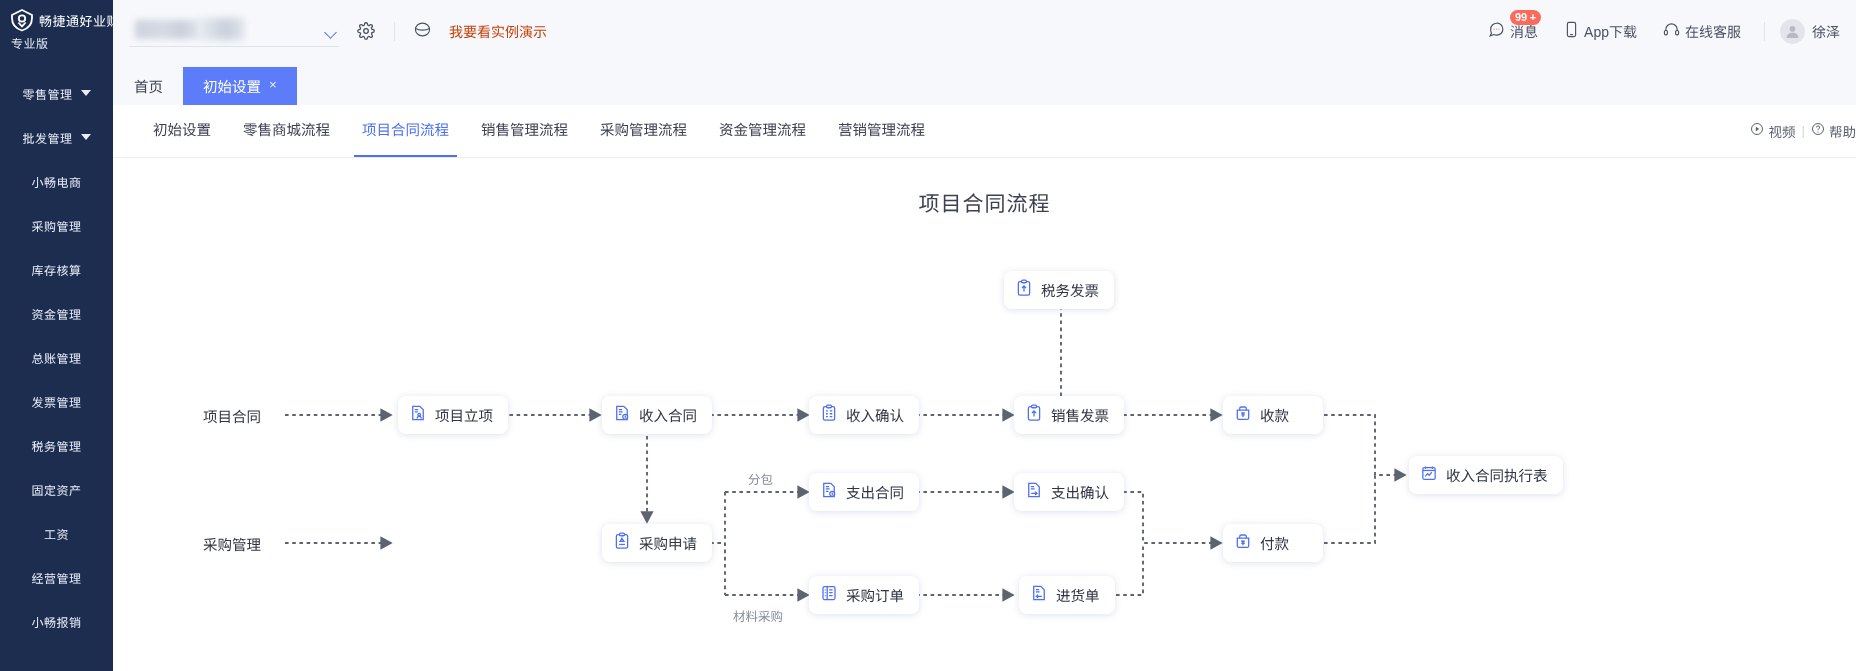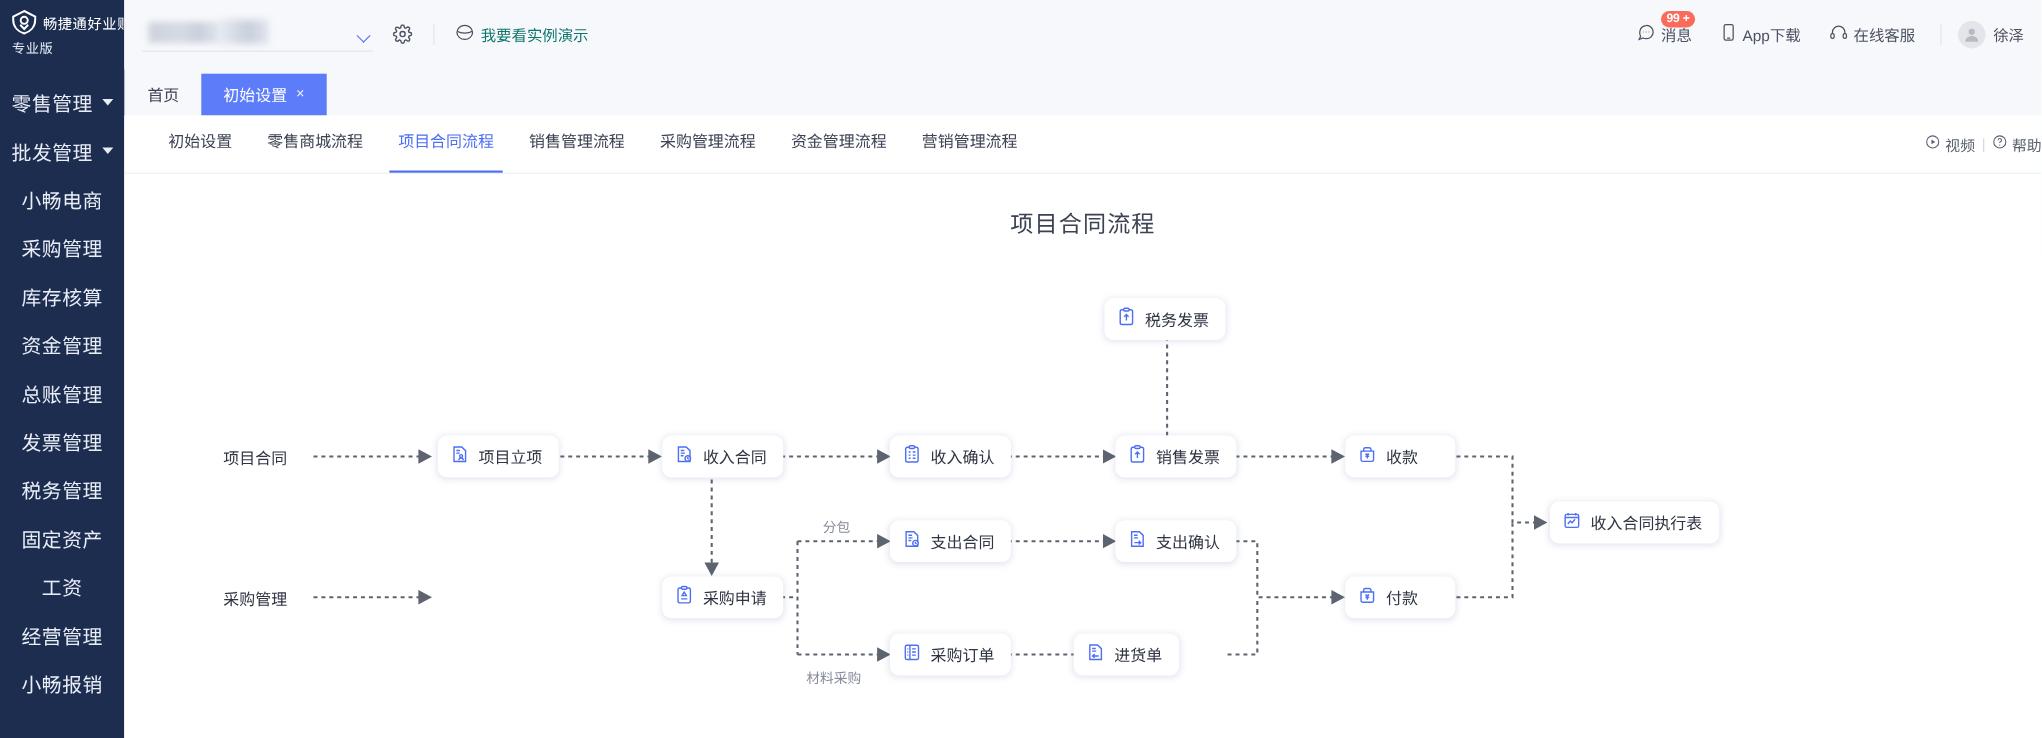--- a/index.html
+++ b/index.html
@@ -34,21 +34,21 @@
   .brand-sub {
     color: #e8ecf5; font-size: 12px; margin-top: 2px; margin-left: 1px;
     letter-spacing: .5px;
   }
   .side-menu { padding-top: 8px; }
   .side-item {
     height: 44px;
     display: flex; align-items: center; justify-content: center;
     gap: 6px;
     color: #e9edf6;
-    font-size: 18px;
+    font-size: 12px;
     letter-spacing: .5px;
     cursor: pointer;
     position: relative;
   }
   .caret {
     width: 0; height: 0;
     border-left: 5px solid transparent;
     border-right: 5px solid transparent;
     border-top: 6px solid #e9edf6;
     margin-left: 2px;
@@ -93,22 +93,22 @@
   }
   .chev-down::before{
     content:""; position:absolute; left:0; top:0;
     width:8px; height:8px;
     border-right:1.6px solid #5170f5; border-bottom:1.6px solid #5170f5;
     transform: rotate(45deg);
   }
   .gear { margin-left: 18px; cursor: pointer; display:flex; }
   .divider-v { width: 1px; height: 19px; background: #e1e4ec; margin: 0 19px; }
   .demo-link {
-    display: flex; align-items: center; gap: 6px;
-    color: #0f766e; font-size: 14px; cursor: pointer; white-space: nowrap;
+    display: flex; align-items: center; gap: 18px;
+    color: #c2410c; font-size: 14px; cursor: pointer; white-space: nowrap;
   }
   .topbar-right {
     margin-left: auto;
     display: flex; align-items: center; gap: 0px;
     padding-right: 2px;
   }
   .tb-item {
     display: flex; align-items: center; gap: 5px;
     color: #4a5160; font-size: 14px;
     padding: 0 13px; cursor: pointer; position: relative;
@@ -561,21 +561,21 @@
             <svg width="18" height="18" viewBox="0 0 24 24" fill="none" stroke="#4d6ff3" stroke-width="1.7">
               <rect x="4" y="3.4" width="16" height="17.4" rx="2"></rect>
               <path d="M9.6 3.4v17.4"></path>
               <path d="M12.2 7.8h4.6 M12.2 11.6h4.6 M12.2 15.4h4.6"></path>
               <path d="M6.4 7.8h1.2 M6.4 11.6h1.2 M6.4 15.4h1.2"></path>
             </svg>
           </span>
           <span>采购订单</span>
         </div>
 
-        <div class="node" style="left:863px; top:418px;">
+        <div class="node" style="left:906px; top:418px;">
           <span>
             <svg width="18" height="18" viewBox="0 0 24 24" fill="none" stroke="#4d6ff3" stroke-width="1.7">
               <path d="M5 3.2h9.4L19 7.6v13.2H5z"></path>
               <path d="M7.8 7.4h4.4 M7.8 10.6h5"></path>
               <path d="M15.8 16.4H8.4 M10.8 14.2l-2.4 2.2 2.4 2.2"></path>
             </svg>
           </span>
           <span>进货单</span>
         </div>
 

